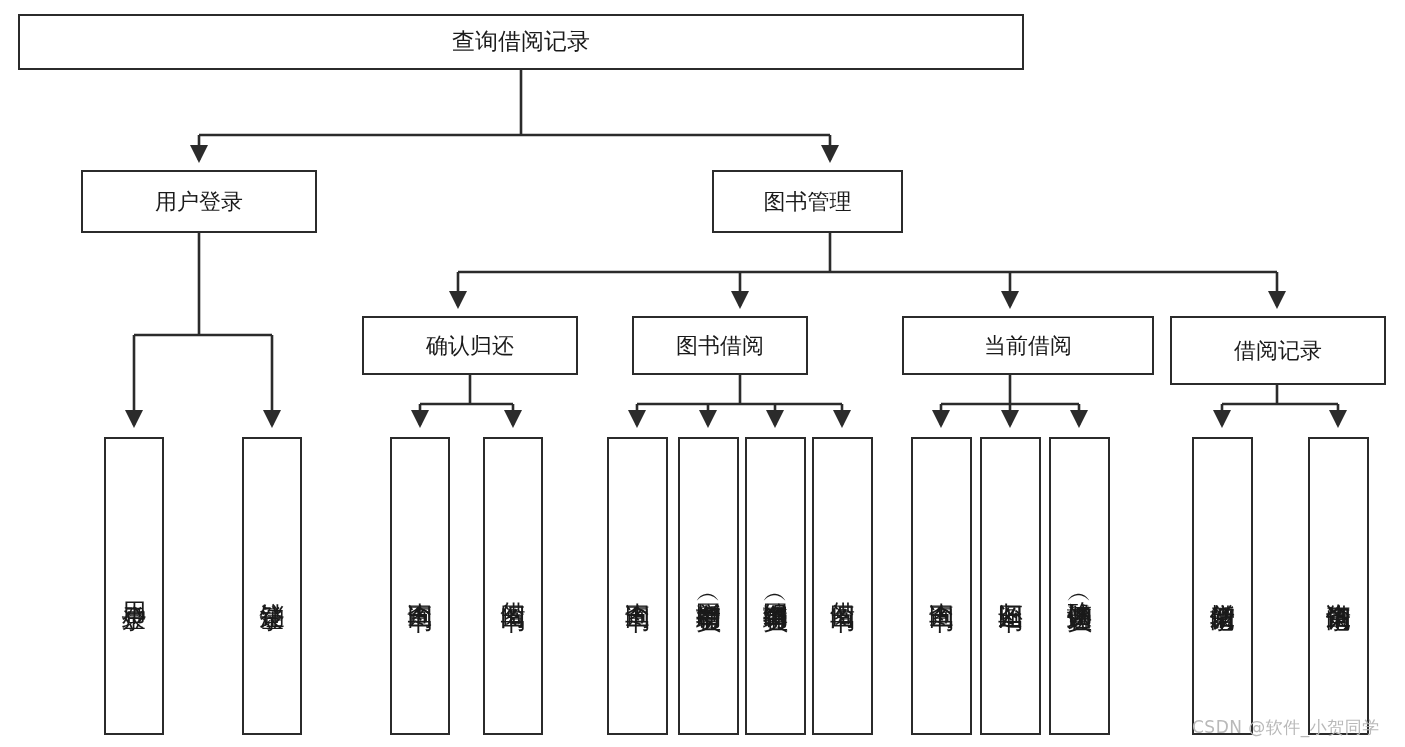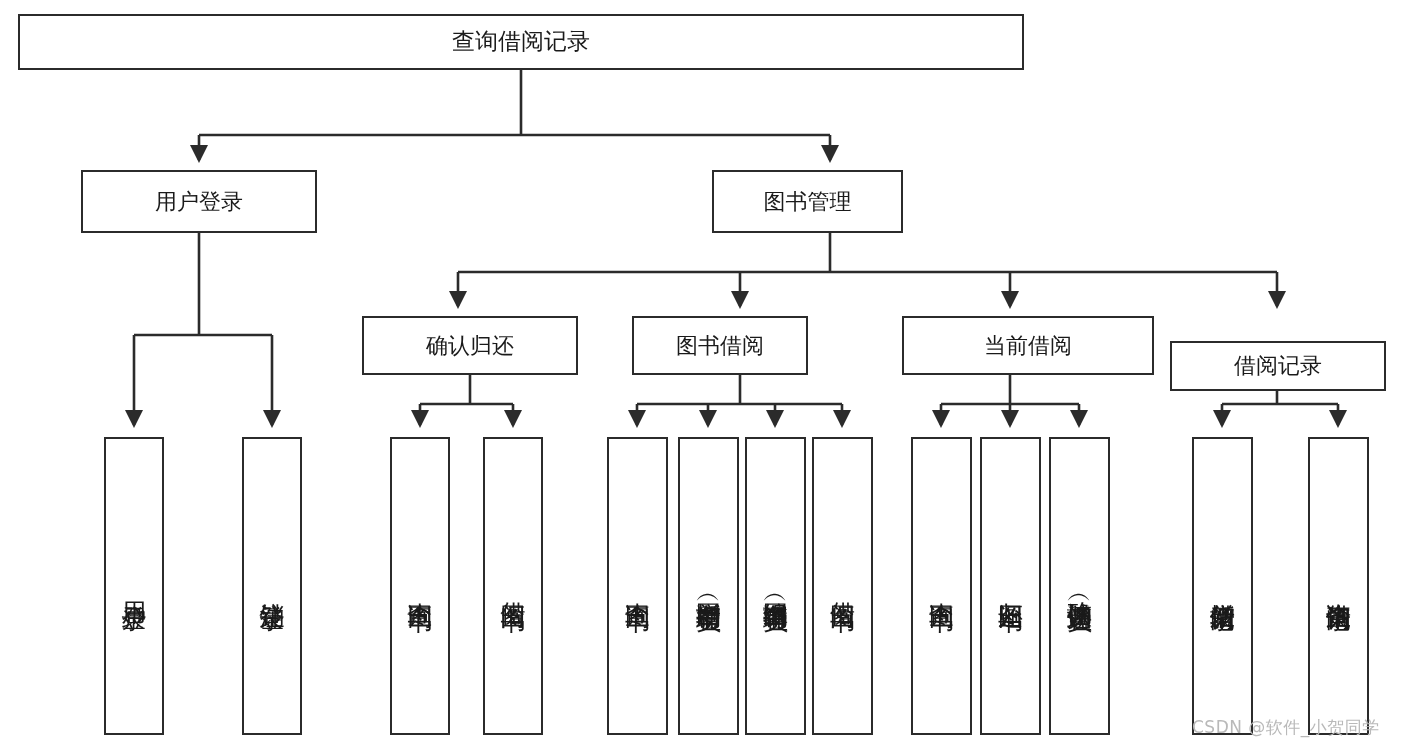--- a/index.html
+++ b/index.html
@@ -143,21 +143,21 @@
 
   <div class="node horiz" style="left:362px; top:316px; width:216px; height:59px;">
     <span class="label">确认归还</span>
   </div>
   <div class="node horiz" style="left:632px; top:316px; width:176px; height:59px;">
     <span class="label">图书借阅</span>
   </div>
   <div class="node horiz" style="left:902px; top:316px; width:252px; height:59px;">
     <span class="label">当前借阅</span>
   </div>
-  <div class="node horiz" style="left:1170px; top:316px; width:216px; height:50px;margin-top:25px;">
+  <div class="node horiz" style="left:1170px; top:316px; width:216px; height:69px;">
     <span class="label">借阅记录</span>
   </div>
 
   <div class="node vert" style="left:104px; top:437px; width:60px; height:298px;">
     <span class="label">用户登录</span>
   </div>
   <div class="node vert" style="left:242px; top:437px; width:60px; height:298px;">
     <span class="label">注销登录</span>
   </div>
 

